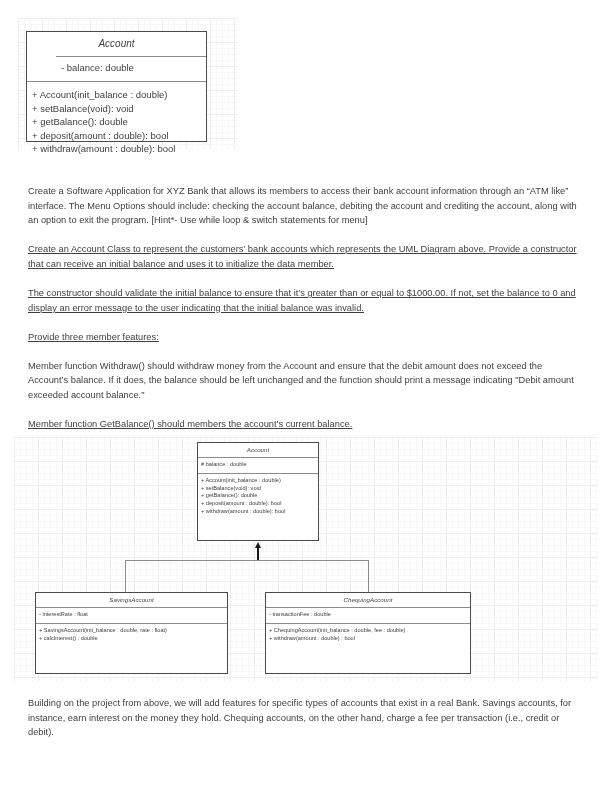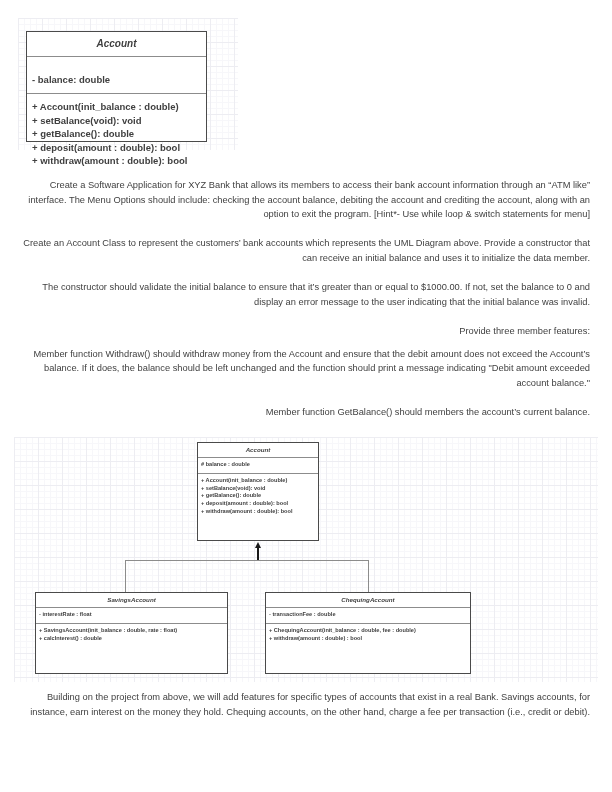--- a/index.html
+++ b/index.html
@@ -25,35 +25,35 @@
     background-position: 0 0, 0 0, 0 0, 0 0;
   }
 
   
   .uml-box {
     position:absolute;
     background:#ffffff;
     border:1px solid #4a4a4a;
     box-sizing:border-box;
   }
-  .uml-box .compartment { box-sizing:border-box;font-weight:bold; }
+  .uml-box .compartment { box-sizing:border-box; }
   .uml-box .compartment + .compartment { border-top:1px solid #8c8c8c; }
   .uml-title {
     text-align:center;
     font-style:italic;
   }
   .uml-line { white-space:pre; }
 
   
   #box-account-1 {
     left:26px; top:31px; width:181px; height:111px;
     font-size:9.5px; line-height:13.5px;
   }
   #box-account-1 .uml-title { padding:5px 4px 5px 4px; font-size:10px; }
-  #box-account-1 .c-attrs { padding:16px 5px 7px 5px; }
+  #box-account-1 .c-attrs { padding:4px 5px 7px 5px;margin-left:29px; }
   #box-account-1 .c-ops   { padding:6px 5px 4px 5px; }
 
   
   #diagram2 {
     position:absolute;
     left:14px; top:437px; width:584px; height:245px;
   }
   #diagram2 .uml-box { font-size:5.6px; line-height:7.6px; }
   #diagram2 .uml-title { padding:3px 3px 3px 3px; font-size:6.2px; }
   #diagram2 .c-attrs { padding:3.5px 3px 4px 3px; }
@@ -76,22 +76,22 @@
 
   
   .prose {
     position:absolute;
     left:14px;
     width:584px;
     font-size:9.3px;
     line-height:14.6px;
     color:#3f3f3f;
   }
-  .prose p { margin:8px;text-align:right; }
-  .prose p.gap { margin-top:14.6px; }
+  .prose p { margin:14px; }
+  .prose p.gap { margin-top:14.6px;text-decoration:underline; }
 </style>
 </head>
 <body>
 
 <div class="grid-area" style="left:18px; top:18px; width:220px; height:132px;"></div>
 
 <div class="uml-box" id="box-account-1">
   <div class="compartment uml-title">Account</div>
   <div class="compartment c-attrs">
     <div class="uml-line">- balance: double</div>

